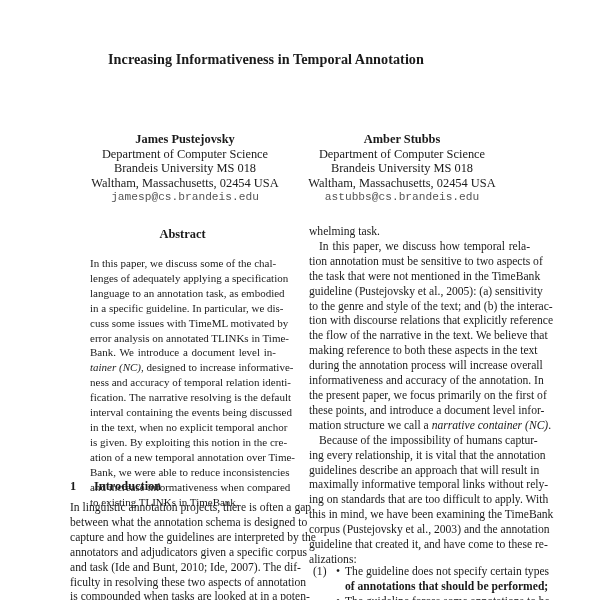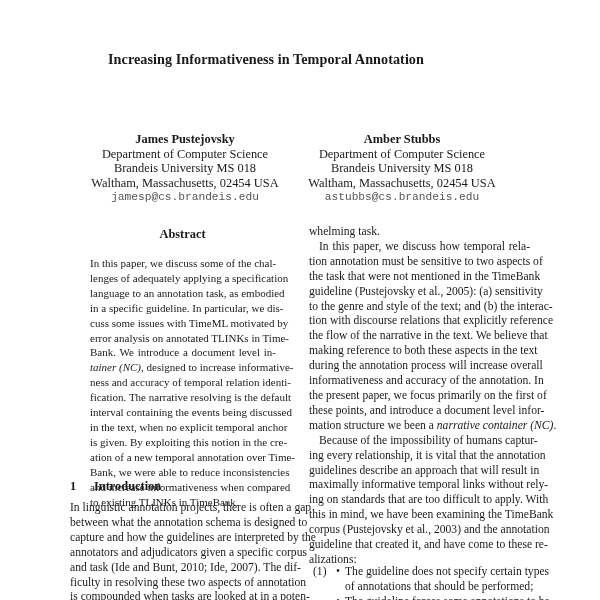--- a/index.html
+++ b/index.html
@@ -26,21 +26,21 @@
   .col span.ln { display:block; white-space:nowrap; text-align:justify; text-align-last:justify; }
   .col span.last { text-align-last:left; }
   .col span.indent { padding-left:10px; }
   #intro-col { top:501px; left:70px; width:225px; }
   #right-col { top:225px; left:309px; width:221px; }
   .list { position:absolute; top:565px; left:313px; width:217px; font-size:11.6px; line-height:14.9px; }
   .list .marker { position:absolute; left:0; top:0; }
   .list .items { margin-left:23px; }
   .list .item { display:block; white-space:nowrap; }
   .list .item .bullet { display:inline-block; width:9px; }
-  .list .cont { display:block; white-space:nowrap; padding-left:9px; }
+  .list .cont { display:block; white-space:nowrap; padding-left:9px;font-weight:bold; }
   i { font-style:italic; }
 </style>
 </head>
 <body>
 
 <div class="title">Increasing Informativeness in Temporal Annotation</div>
 
 <div id="author-1" class="author">
   <div class="name">James Pustejovsky</div>
   <div>Department of Computer Science</div>
@@ -101,21 +101,21 @@
   <span class="ln">the task that were not mentioned in the TimeBank</span>
   <span class="ln">guideline (Pustejovsky et al., 2005):  (a) sensitivity</span>
   <span class="ln">to the genre and style of the text; and (b) the interac-</span>
   <span class="ln">tion with discourse relations that explicitly reference</span>
   <span class="ln">the flow of the narrative in the text.  We believe that</span>
   <span class="ln">making reference to both these aspects in the text</span>
   <span class="ln">during the annotation process will increase overall</span>
   <span class="ln">informativeness and accuracy of the annotation.  In</span>
   <span class="ln">the present paper, we focus primarily on the first of</span>
   <span class="ln">these points, and introduce a document level infor-</span>
-  <span class="ln last"><span>mation structure we been a </span><i>narrative container (NC)</i><span>.</span></span>
+  <span class="ln last"><span>mation structure we call a </span><i>narrative container (NC)</i><span>.</span></span>
   <span class="ln indent">Because of the impossibility of humans captur-</span>
   <span class="ln">ing every relationship, it is vital that the annotation</span>
   <span class="ln">guidelines describe an approach that will result in</span>
   <span class="ln">maximally informative temporal links without rely-</span>
   <span class="ln">ing on standards that are too difficult to apply.  With</span>
   <span class="ln">this in mind, we have been examining the TimeBank</span>
   <span class="ln">corpus (Pustejovsky et al., 2003) and the annotation</span>
   <span class="ln">guideline that created it, and have come to these re-</span>
   <span class="ln last">alizations:</span>
 </div>

